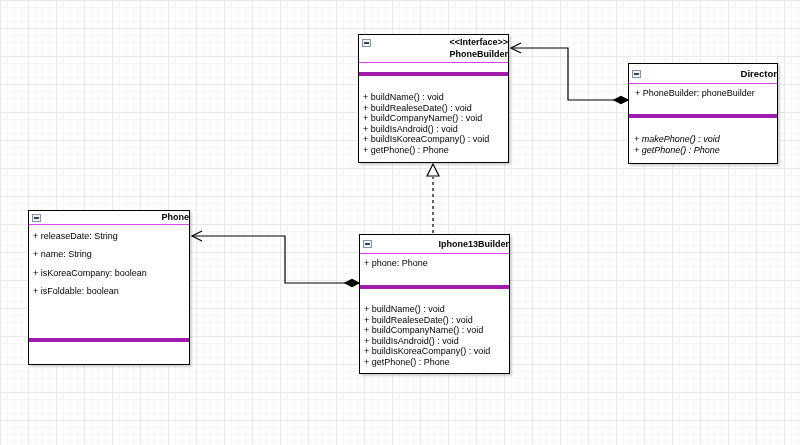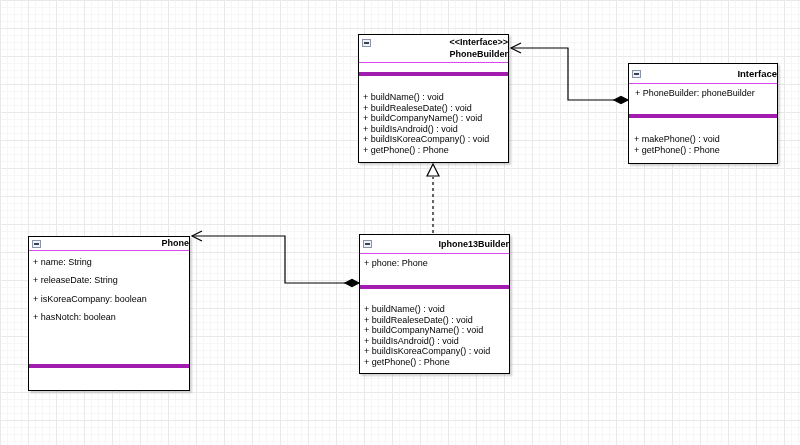--- a/index.html
+++ b/index.html
@@ -42,24 +42,24 @@
   
   .pb{left:358px;top:34px;width:151px;height:129px;font-size:9px;}
   .pb .sec-header{height:28px;padding-top:2px;line-height:11.5px;}
   .pb .sec-mid{height:13px;}
   .pb .sec-bottom{padding:16px 0 0 4px;line-height:10.6px;}
 
   
   .dir{left:628px;top:63px;width:150px;height:101px;font-size:9px;}
   .dir .sec-header{height:20px;line-height:19px;font-size:9.5px;}
   .dir .sec-mid{height:34px;padding:4px 0 0 6px;}
-  .dir .sec-bottom{padding:16px 0 16px 5px;line-height:10.6px;}
+  .dir .sec-bottom{padding:16px 0 16px 5px;line-height:10.6px;font-style:italic;}
 
   
-  .ph{left:28px;top:236px;width:162px;height:155px;font-size:9px;}
+  .ph{left:28px;top:210px;width:162px;height:155px;font-size:9px;}
   .ph .sec-header{height:14px;line-height:13px;}
   .ph .sec-mid{height:117px;padding:2px 0 0 4px;line-height:18.3px;}
   .ph .sec-bottom{padding:7px 0 0 4px;line-height:10px;}
 
   
   .ip{left:359px;top:234px;width:151px;height:140px;font-size:9px;}
   .ip .sec-header{height:19px;line-height:18px;}
   .ip .sec-mid{height:35px;padding:4px 0 0 4px;}
   .ip .sec-bottom{padding:15px 0 0 4px;line-height:10.6px;}
 
@@ -109,41 +109,41 @@
         <div class="member-line">+ buildCompanyName() : void</div>
         <div class="member-line">+ buildIsAndroid() : void</div>
         <div class="member-line">+ buildIsKoreaCompany() : void</div>
         <div class="member-line">+ getPhone() : Phone</div>
       </div>
   </div>
 
   <div class="uml-box dir">
     <div class="sec sec-header">
       <span class="collapse-icon"></span>
-      <div>Interface</div>
+      <div>Director</div>
     </div>
     <div class="sec sec-mid">
         <div class="member-line">+ PhoneBuilder: phoneBuilder</div>
       </div>
     <div class="sec sec-bottom">
         <div class="member-line">+ makePhone() : void</div>
         <div class="member-line">+ getPhone() : Phone</div>
       </div>
   </div>
 
   <div class="uml-box ph">
     <div class="sec sec-header">
       <span class="collapse-icon"></span>
       <div>Phone</div>
     </div>
     <div class="sec sec-mid">
+        <div class="member-line">+ releaseDate: String</div>
         <div class="member-line">+ name: String</div>
-        <div class="member-line">+ releaseDate: String</div>
         <div class="member-line">+ isKoreaCompany: boolean</div>
-        <div class="member-line">+ hasNotch: boolean</div>
+        <div class="member-line">+ isFoldable: boolean</div>
       </div>
   </div>
 
   <div class="uml-box ip">
     <div class="sec sec-header">
       <span class="collapse-icon"></span>
       <div>Iphone13Builder</div>
     </div>
     <div class="sec sec-mid">
         <div class="member-line">+ phone: Phone</div>

